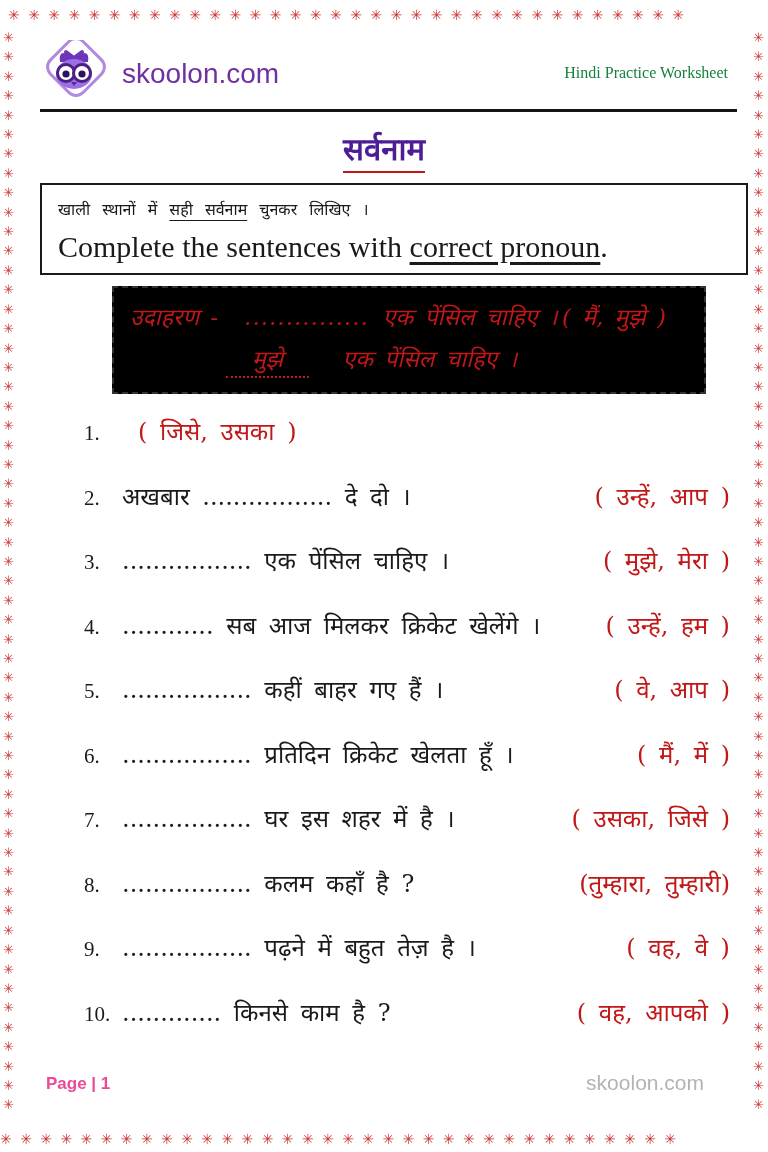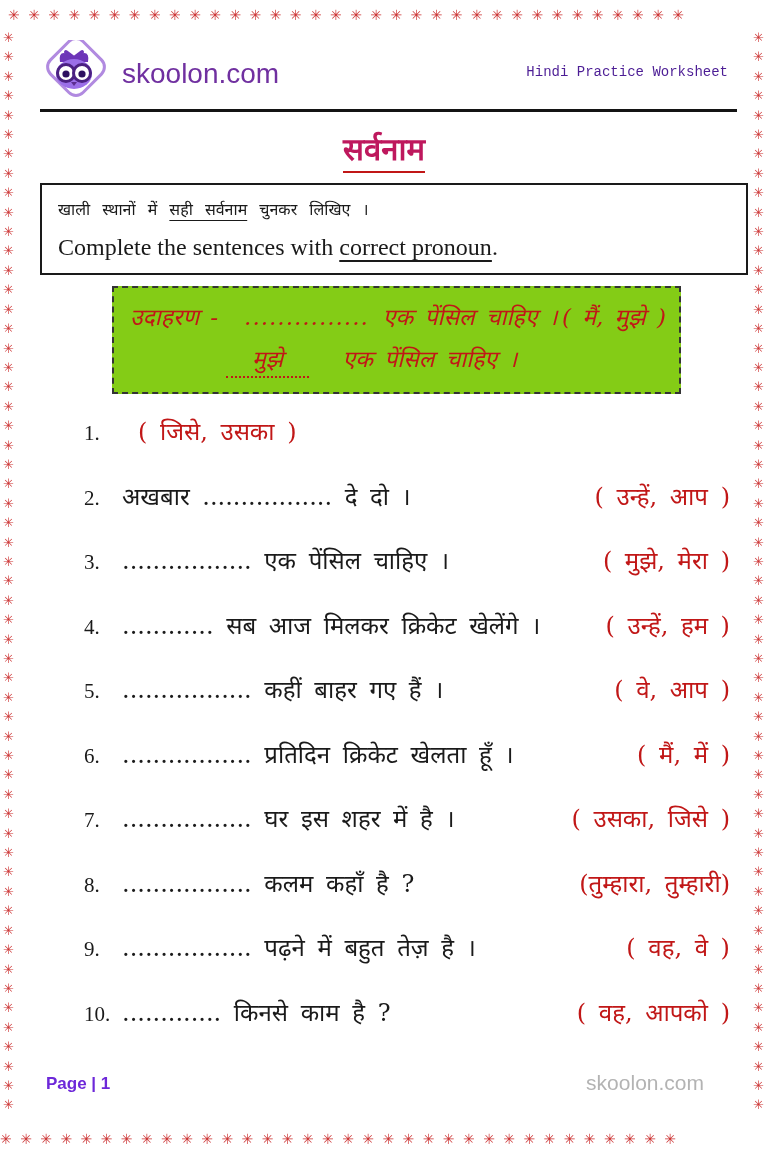--- a/index.html
+++ b/index.html
@@ -11,53 +11,53 @@
   .b-top{top:8px;left:8px;}
   .b-bottom{bottom:6px;left:0px;}
   .b-col{position:absolute;top:28px;color:#cc3333;font-family:"DejaVu Sans","Liberation Sans",sans-serif;
          font-size:13px;display:flex;flex-direction:column;line-height:19.4px;}
   .b-left{left:3px;}
   .b-right{right:4px;}
   
   .logo{position:absolute;left:30px;top:40px;}
   .brand{position:absolute;left:122px;top:58px;font-family:"Liberation Sans","DejaVu Sans",sans-serif;
          font-size:28px;color:#7030a0;}
-  .ws-label{position:absolute;right:40px;top:64px;font-family:Liberation Mono, monospace;
-            font-size:14px;color:#4c1d95;}
+  .ws-label{position:absolute;right:40px;top:64px;font-family:Liberation Serif, serif;
+            font-size:16px;color:#15803d;}
   .divider{position:absolute;left:40px;right:31px;top:109px;height:3px;background:#141414;}
   
   .title{position:absolute;left:0;right:0;top:127px;text-align:center;}
-  .title span{display:inline-block;color:#be185d;font-size:31px;font-weight:bold;
+  .title span{display:inline-block;color:#4c1d95;font-size:31px;font-weight:bold;
               border-bottom:2px solid #c11717;padding-bottom:2px;}
   
   .instr{position:absolute;left:40px;top:183px;width:672px;border:2.5px solid #1a1a1a;
          padding:6px 16px 8px 16px;}
   .instr .hi{font-size:16px;word-spacing:7px;line-height:38px;}
-  .instr .en{font-family:"Liberation Serif","DejaVu Serif",serif;font-size:24px;line-height:36px;}
+  .instr .en{font-family:"Liberation Serif","DejaVu Serif",serif;font-size:30px;line-height:36px;}
   .u{ text-decoration:underline;text-underline-offset:5px;}
   
   .example{position:absolute;left:112px;top:286px;width:546px;border:2px dashed #333;
-           background:#84cc16;padding:12px 3px 14px 16px;color:#c11717;font-style:italic;
+           background:#000000;padding:12px 28px 14px 16px;color:#c11717;font-style:italic;
            font-size:23px;word-spacing:4px;}
   .ex-line1{display:flex;align-items:baseline;}
   .ex-label{margin-right:26px;}
   .ex-blank{margin-right:14px;letter-spacing:1px;}
   .ex-opts{margin-left:auto;margin-right:10px;white-space:nowrap;}
   .ex-line2{margin-top:10px;margin-left:96px;}
   .ex-answer{display:inline-block;border-bottom:2.5px dotted #c11717;padding:0 26px 2px 26px;}
   .ex-s2{margin-left:22px;}
   
   .questions{position:absolute;left:84px;right:38px;top:414px;}
   .q-row{display:flex;align-items:baseline;height:30px;margin-bottom:34.5px;font-size:24px;}
   .q-num{width:38px;flex:none;font-family:"Liberation Serif","DejaVu Serif",serif;font-size:21px;}
   .q-text{flex:1;word-spacing:5px;white-space:nowrap;}
   .q-opts{color:#c11717;white-space:nowrap;word-spacing:5px;margin-left:16px;}
   
   .footer-page{position:absolute;left:46px;top:1074px;font-family:"Liberation Sans","DejaVu Sans",sans-serif;
-               font-size:17px;font-weight:600;color:#6d28d9;}
+               font-size:17px;font-weight:600;color:#ec4899;}
   .footer-site{position:absolute;right:64px;top:1071px;font-family:"Liberation Sans","DejaVu Sans",sans-serif;
                font-size:21px;color:#b3b3b3;}
 </style>
 </head>
 <body>
 
 <div class="page">
 
   <div class="b-row b-top" id="btop">✳✳✳✳✳✳✳✳✳✳✳✳✳✳✳✳✳✳✳✳✳✳✳✳✳✳✳✳✳✳✳✳✳✳</div>
   <div class="b-row b-bottom" id="bbottom">✳✳✳✳✳✳✳✳✳✳✳✳✳✳✳✳✳✳✳✳✳✳✳✳✳✳✳✳✳✳✳✳✳✳</div>

